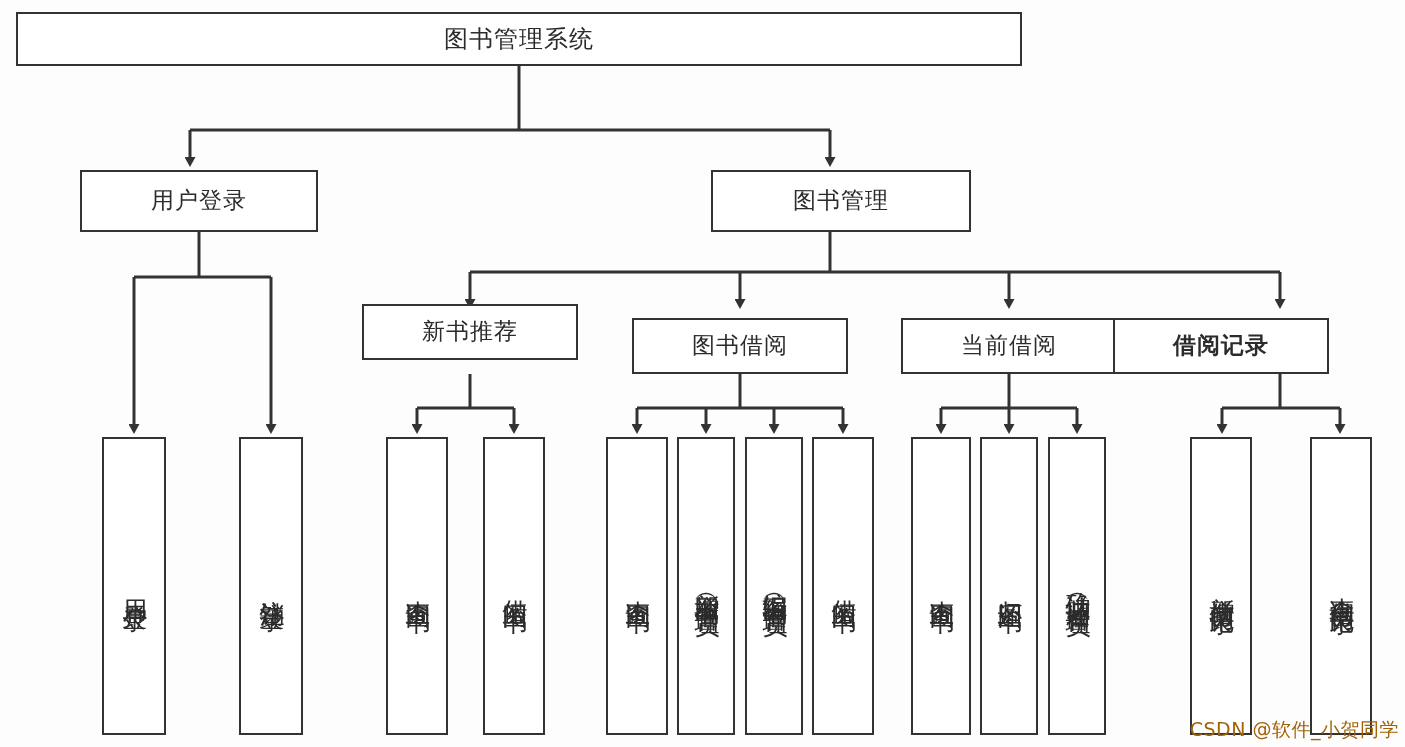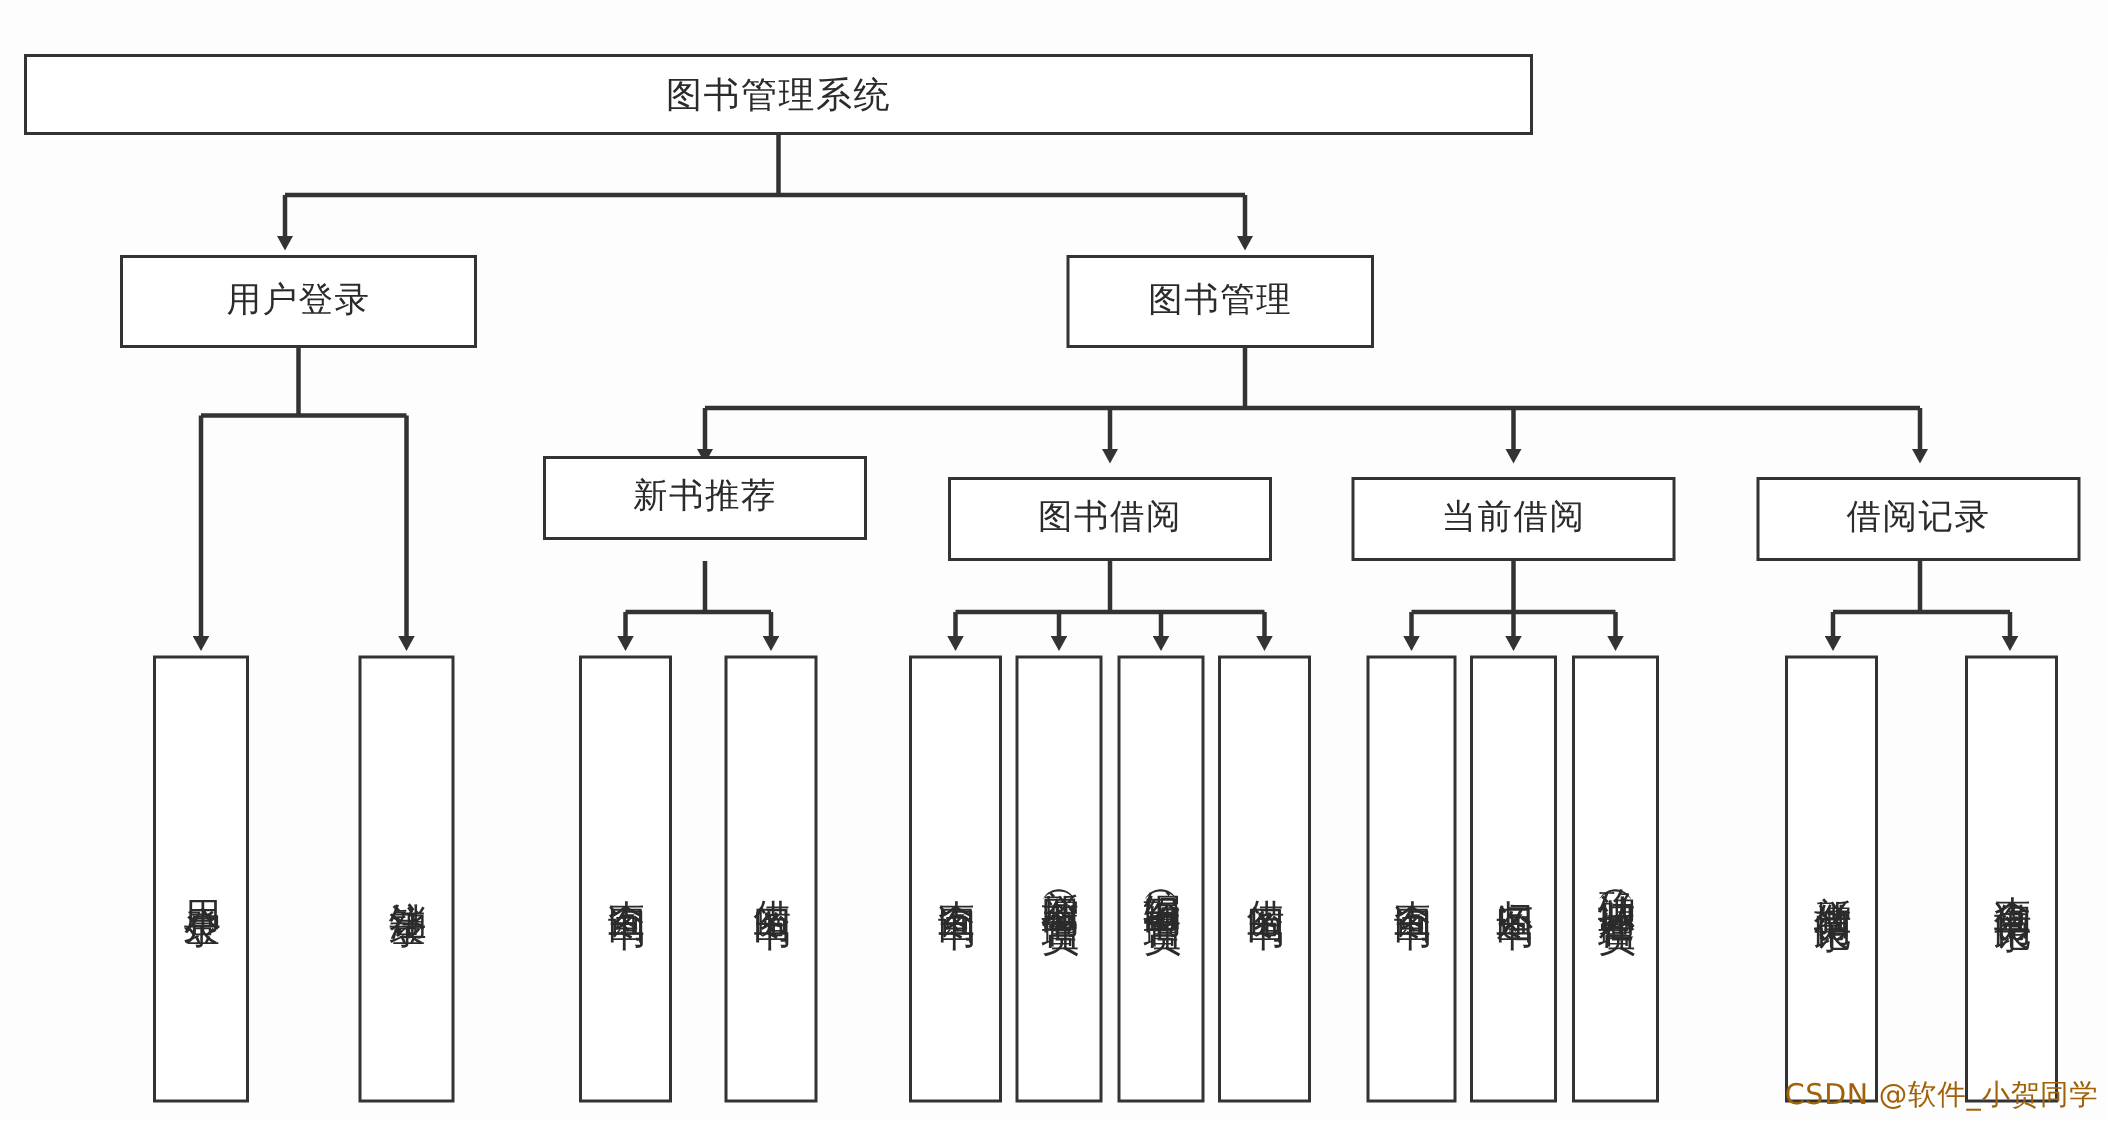--- a/index.html
+++ b/index.html
@@ -37,21 +37,20 @@
     color: #2b2b2b;
     letter-spacing: 1px;
   }
   .node.h {
     font-size: 23px;
     line-height: 1.1;
     white-space: nowrap;
   }
   .node.root {
     font-size: 24px;
-    margin-top: 24px;
   }
   .node.v {
     writing-mode: vertical-rl;
     text-orientation: upright;
     font-size: 25px;
     line-height: 1.15;
     padding-top: 6px;
     padding-bottom: 6px;
     letter-spacing: 3px;
     -webkit-writing-mode: vertical-rl;
@@ -124,26 +123,26 @@
       <path d="M1280,374 L1280,408"></path>
       <path d="M1222,408 L1340,408"></path>
       <path d="M1222,408 L1222,425" marker-end="url(#arrow)"></path>
       <path d="M1340,408 L1340,425" marker-end="url(#arrow)"></path>
     </g>
   </svg>
 
   <div class="node h root" style="left:16px; top:12px; width:1006px; height:54px;">图书管理系统</div>
 
   <div class="node h" style="left:80px; top:170px; width:238px; height:62px;">用户登录</div>
-  <div class="node h" style="left:711px; top:170px; width:205px; height:62px;">图书管理</div>
+  <div class="node h" style="left:711px; top:170px; width:260px; height:62px;">图书管理</div>
 
   <div class="node h" style="left:362px; top:304px; width:216px; height:56px;">新书推荐</div>
   <div class="node h" style="left:632px; top:318px; width:216px; height:56px;">图书借阅</div>
   <div class="node h" style="left:901px; top:318px; width:216px; height:56px;">当前借阅</div>
-  <div class="node h" style="left:1171px; top:318px; width:216px; height:56px;">借阅记录</div>
+  <div class="node h" style="left:1113px; top:318px; width:216px; height:56px;font-weight:bold;">借阅记录</div>
 
   <div class="node v" style="left:102px; top:437px; width:64px; height:298px;">
     <span class="vtext">用户登录</span>
   </div>
   <div class="node v" style="left:239px; top:437px; width:64px; height:298px;">
     <span class="vtext">注销登录</span>
   </div>
 
   <div class="node v" style="left:386px; top:437px; width:62px; height:298px;">
     <span class="vtext">查询图书</span>

